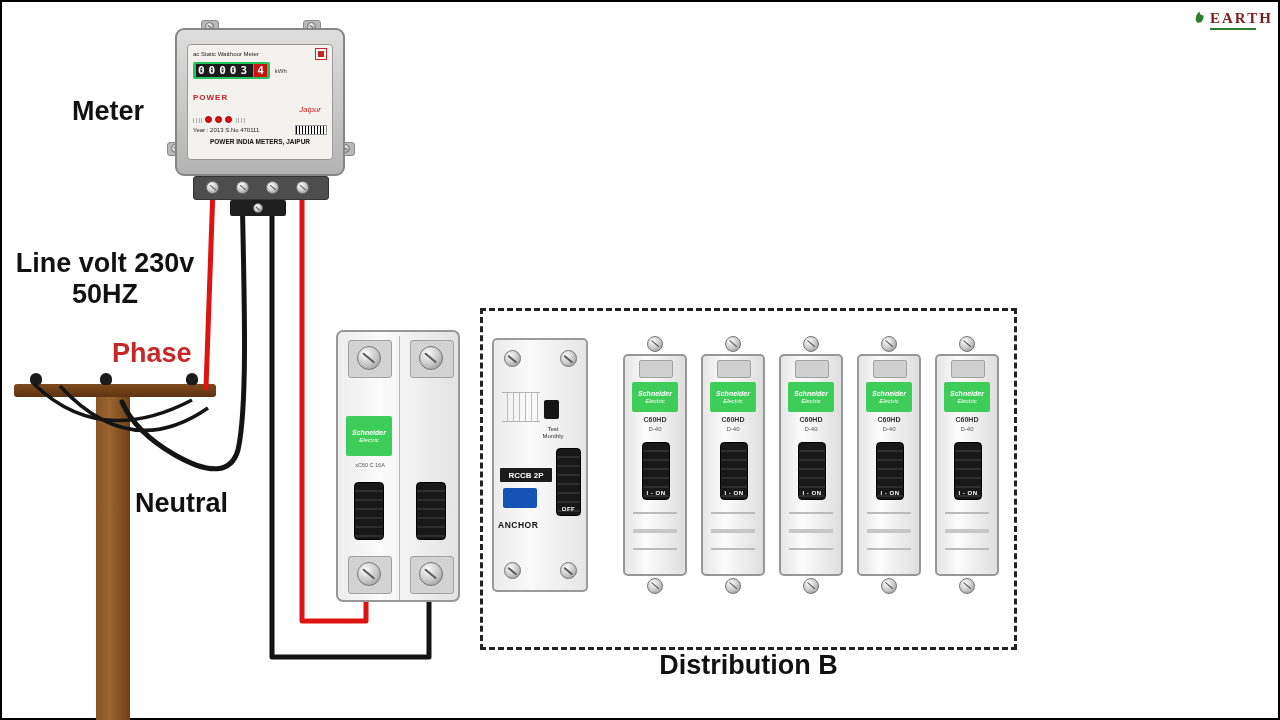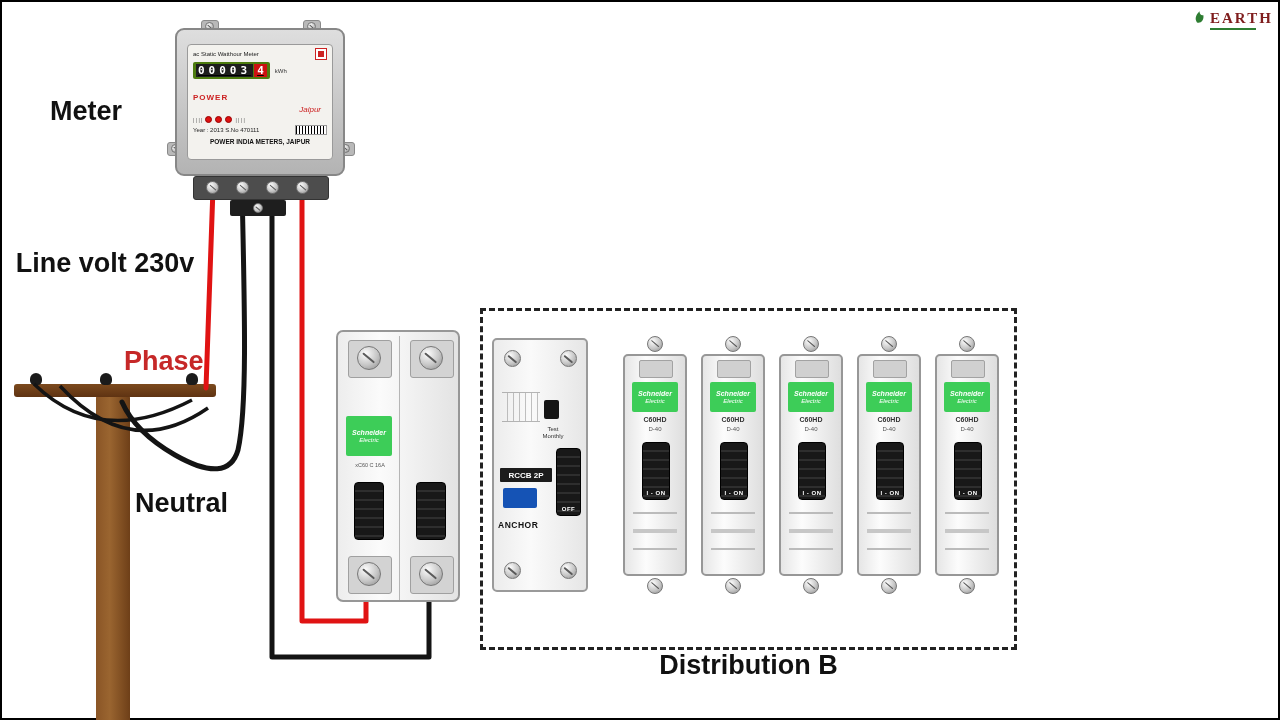--- a/index.html
+++ b/index.html
@@ -34,21 +34,21 @@
 
   
   .meter-wrap{left:175px;top:20px;width:170px;height:200px;}
   .meter-tab{position:absolute;width:16px;height:12px;background:#b9b9b9;border:1px solid #8a8a8a;border-radius:3px;}
   .meter-body{position:absolute;left:0;top:8px;width:170px;height:148px;background:linear-gradient(180deg,#dedede,#b3b3b3);border:2px solid #878787;border-radius:9px;box-sizing:border-box;}
   .meter-face{position:absolute;left:10px;top:14px;width:146px;height:116px;background:#f3f2ee;border:1px solid #9a9a9a;border-radius:4px;padding:3px 5px;box-sizing:border-box;display:flex;flex-direction:column;gap:2px;}
   .m-row{display:flex;align-items:center;gap:3px;}
   .m-header{font-size:6px;color:#222;flex:1;}
   .m-cert{width:10px;height:10px;border:1px solid #c22;background:#fff;position:relative;}
   .m-cert::after{content:"";position:absolute;left:2px;top:2px;right:2px;bottom:2px;background:#c22;}
-  .m-display{background:#4d7c0f;border-radius:2px;padding:2px 3px;display:flex;align-items:center;gap:1px;text-decoration:underline;}
+  .m-display{background:#22c55e;border-radius:2px;padding:2px 3px;display:flex;align-items:center;gap:1px;}
   .m-digits{font-family:"DejaVu Sans Mono",monospace;font-size:11px;font-weight:bold;color:#fff;letter-spacing:4px;background:#1d1d1d;padding:0 2px;}
   .m-digit-red{font-family:"DejaVu Sans Mono",monospace;font-size:11px;font-weight:bold;color:#fff;background:#c11;padding:0 3px;}
   .m-unit{font-size:6px;color:#333;margin-left:2px;}
   .m-brand{font-size:8px;font-weight:bold;color:#c22;letter-spacing:1px;}
   .m-script{font-size:8px;color:#c22;font-style:italic;margin-left:auto;margin-right:6px;margin-top:24px;}
   .m-led{width:5px;height:5px;border-radius:50%;background:#d11;border:1px solid #900;}
   .m-ticks{font-size:5px;color:#555;}
   .m-serial{font-size:6px;color:#222;white-space:nowrap;}
   .m-barcode{width:30px;height:8px;background:repeating-linear-gradient(90deg,#000 0 1px,#fff 1px 3px);border:1px solid #999;margin-left:auto;}
   .m-maker{font-size:6.5px;font-weight:bold;color:#111;text-align:center;margin-top:1px;}
@@ -113,25 +113,26 @@
   <div class="abs logo">
     <svg width="15" height="15" viewBox="0 0 24 24">
       <path d="M12 2C6 8 4 14 8 20c6 2 12-4 10-12-2 1-6 0-6-6z" fill="#2E7D32"></path>
     </svg>
     <div>
       <div class="logo-text">EARTH</div>
       <div class="logo-underline"></div>
     </div>
   </div>
 
-  <div class="abs lbl" style="left:50px;top:96px;">Meter</div>
+  <div class="abs lbl" style="left:72px;top:96px;">Meter</div>
   <div class="abs" style="left:5px;top:248px;width:200px;text-align:center;">
     <div class="lbl">Line volt 230v</div>
-  </div>
-  <div class="abs lbl lbl-red" style="left:112px;top:346px;margin-left:12px;">Phase</div>
+    <div class="lbl">50HZ</div>
+  </div>
+  <div class="abs lbl lbl-red" style="left:112px;top:338px;">Phase</div>
   <div class="abs lbl" style="left:135px;top:488px;">Neutral</div>
 
   <div class="abs meter-wrap">
     <div class="meter-tab" style="left:26px;top:0;">
         <div class="screw" style="left:3px;top:1px;width:9px;height:9px;"></div>
       </div>
     <div class="meter-tab" style="left:128px;top:0;">
         <div class="screw" style="left:3px;top:1px;width:9px;height:9px;"></div>
       </div>
     <div class="meter-tab" style="left:-8px;top:122px;">

